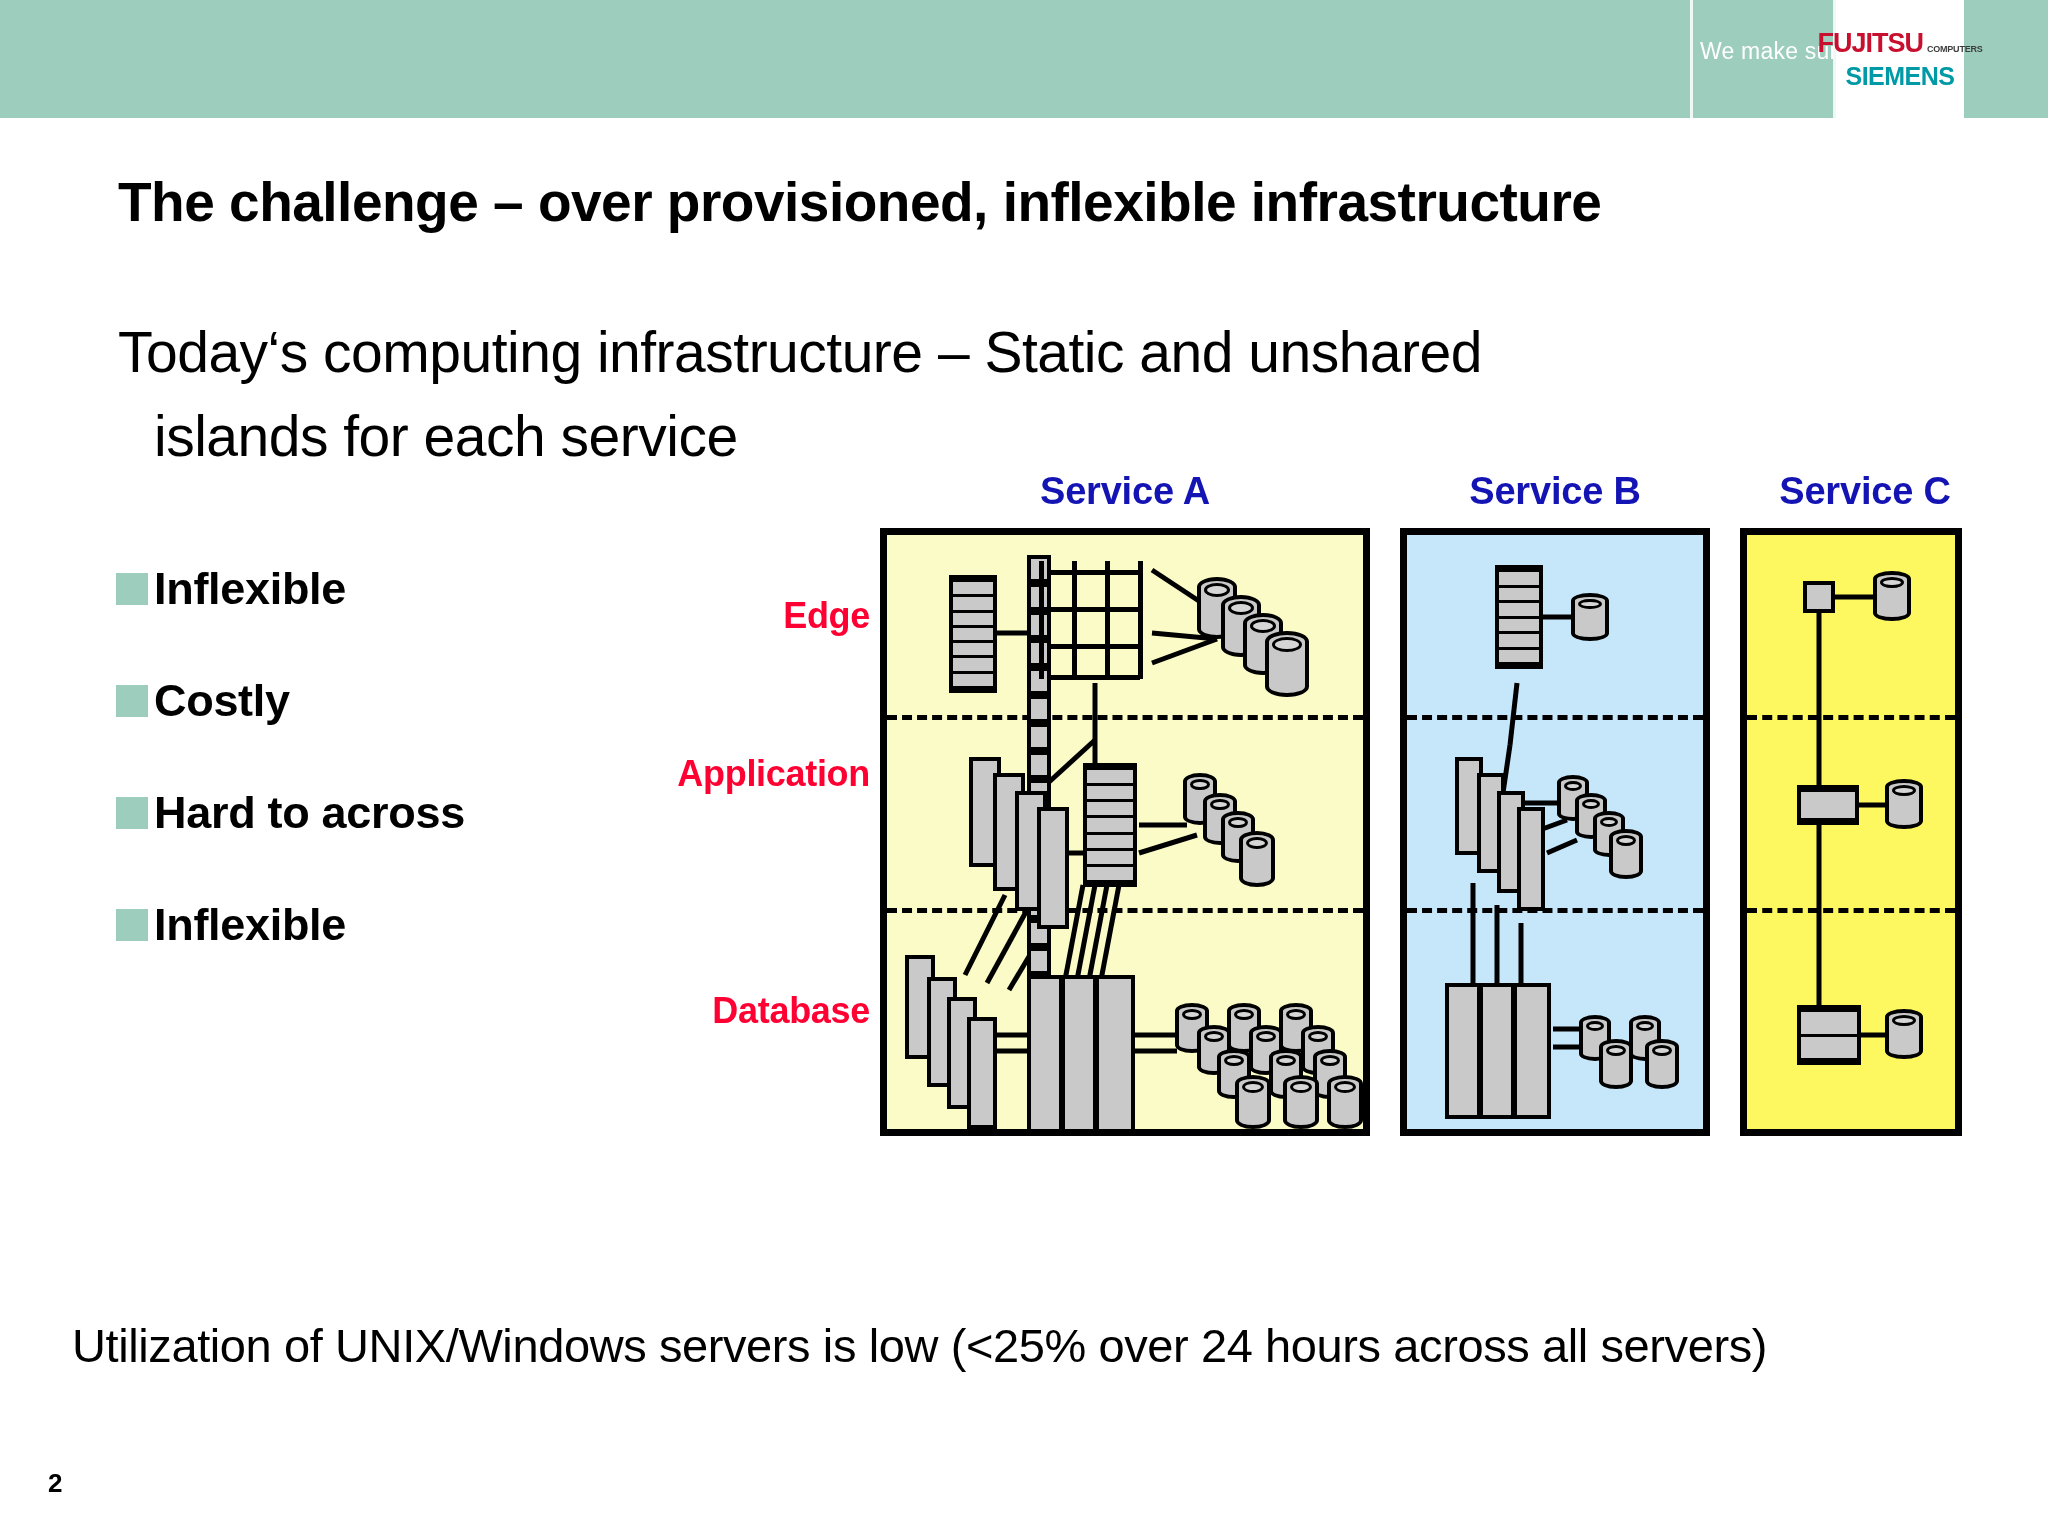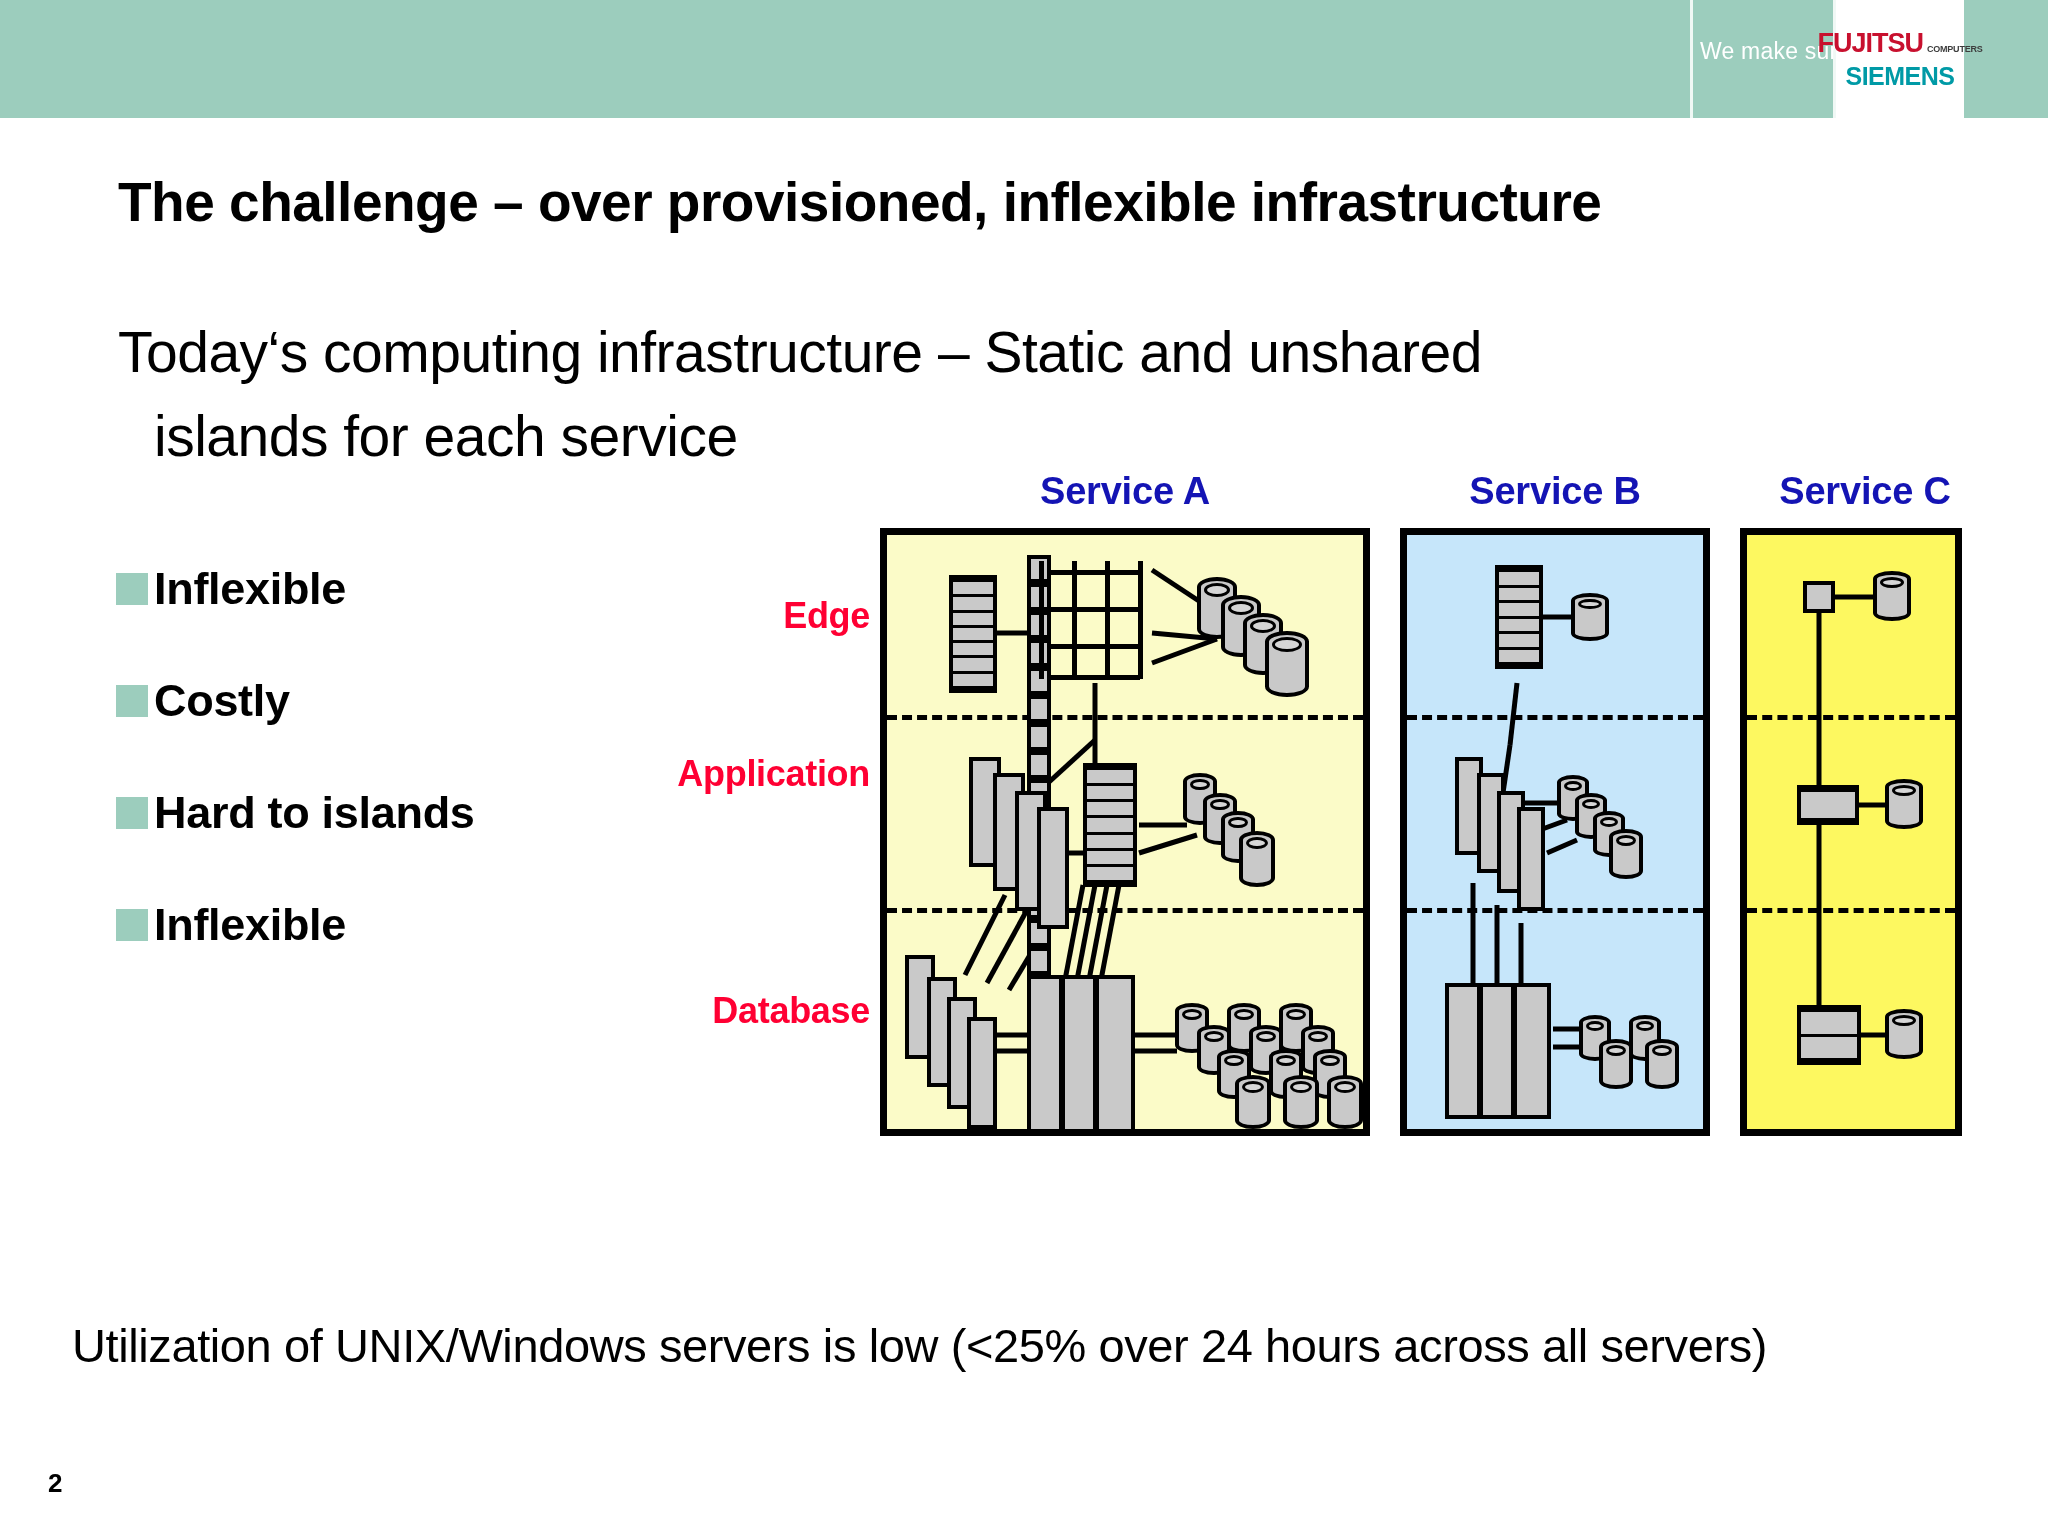--- a/index.html
+++ b/index.html
@@ -157,21 +157,21 @@
     <div class="bullet">
       <span class="bullet-marker"></span>
       <span class="bullet-label">Inflexible</span>
     </div>
     <div class="bullet">
       <span class="bullet-marker"></span>
       <span class="bullet-label">Costly</span>
     </div>
     <div class="bullet">
       <span class="bullet-marker"></span>
-      <span class="bullet-label">Hard to islands</span>
+      <span class="bullet-label">Hard to across</span>
     </div>
     <div class="bullet">
       <span class="bullet-marker"></span>
       <span class="bullet-label">Inflexible</span>
     </div>
   </div>
 
   <div class="tier-label" id="tier-edge">Edge</div>
   <div class="tier-label" id="tier-app">Application</div>
   <div class="tier-label" id="tier-db">Database</div>

